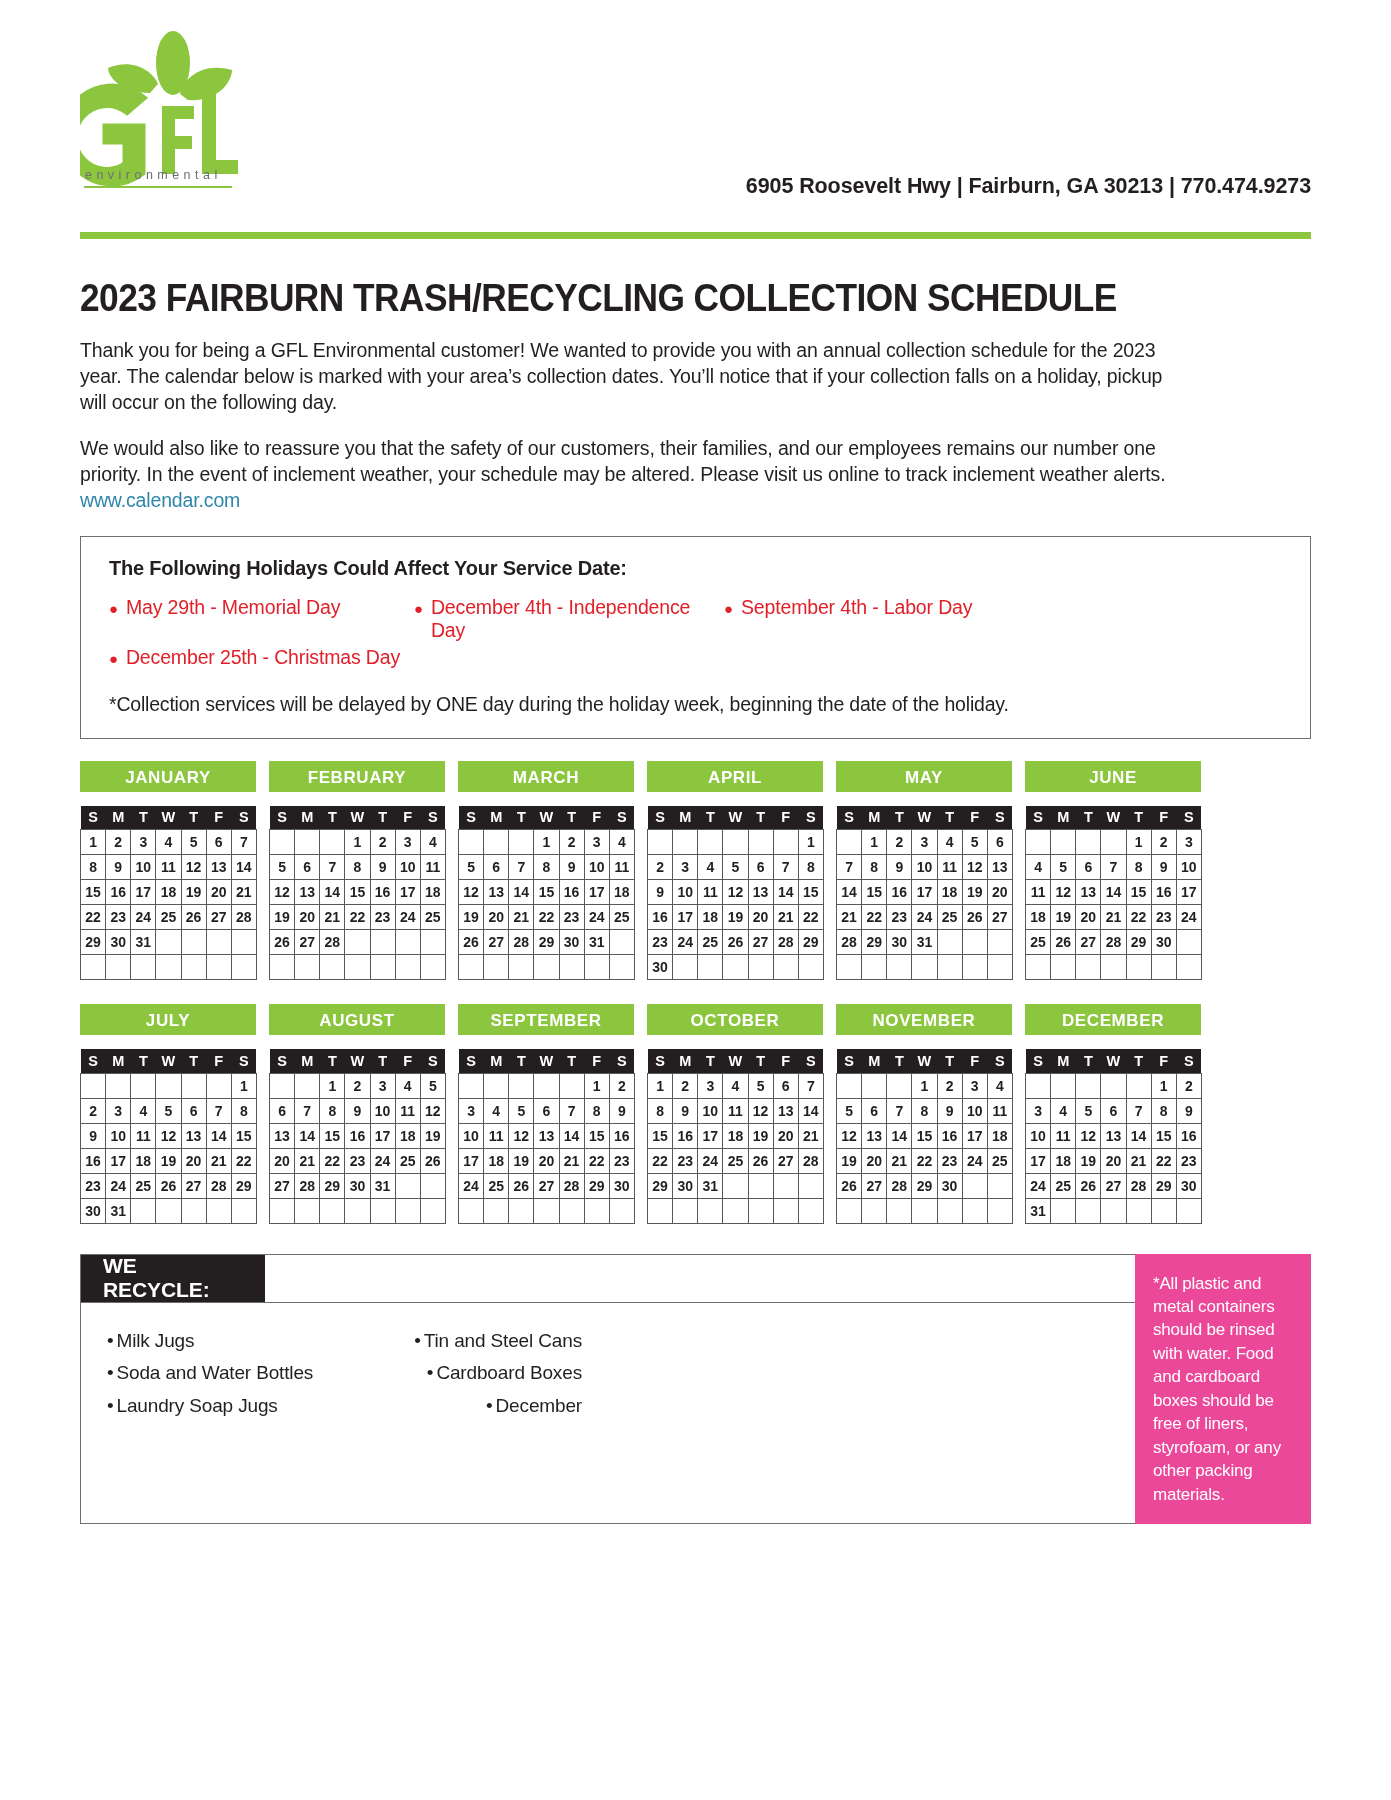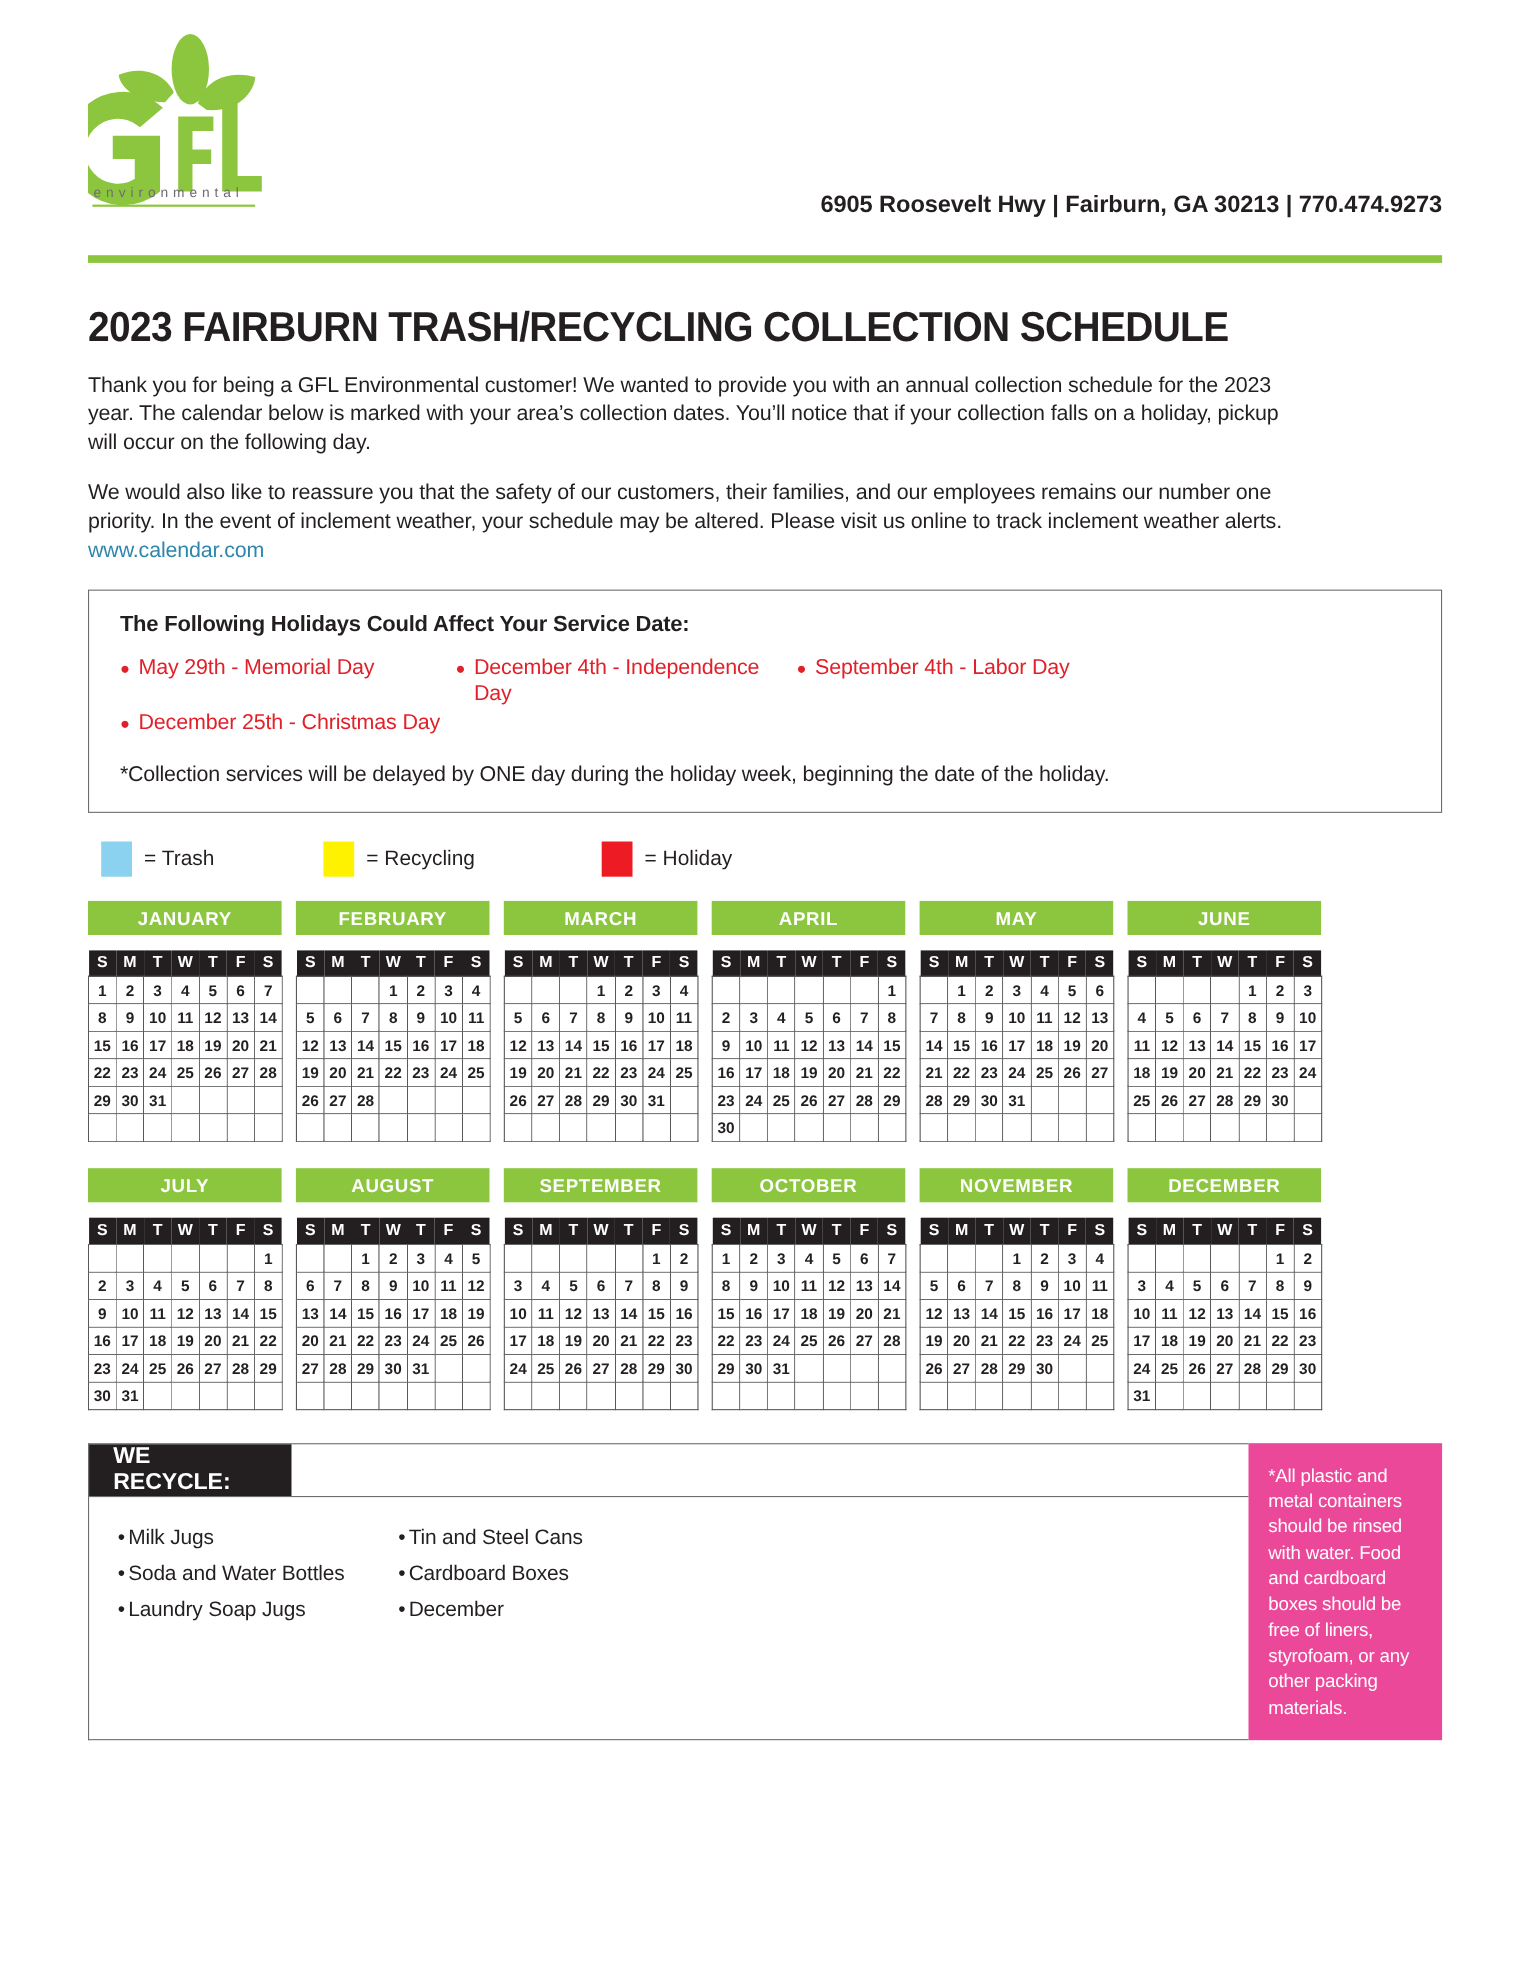--- a/index.html
+++ b/index.html
@@ -104,21 +104,21 @@
     letter-spacing:-0.1px; display:flex; align-items:center;
     padding:0 22px; width:184px;
   }
   .recyc-note {
     flex:1; display:flex; align-items:center; justify-content:center;
     color:#ed1c24; font-size:15.5px; font-weight:700; letter-spacing:-0.2px;
   }
   .recyc-cols { display:flex; padding:22px 0 26px 26px; }
   .rcol { font-size:19px; line-height:1.72; color:#231f20; letter-spacing:-0.15px; }
   .rcol.c0 { width:255px; }
-  .rcol.c1 { width:220px; }
+  .rcol.c1 { width:220px;text-align:right; }
   .rcol.c2 { width:172px; }
   .rcol.c3 { width:180px; }
   .rcol div { white-space:nowrap; }
   .rcol .b { margin-right:3px; }
   .recyc-right {
     width:176px; background:#ec4899; color:#ffffff;
     font-size:17px; line-height:1.38; padding:18px 16px 18px 18px;
     letter-spacing:-0.2px;
   }
 </style>
@@ -178,34 +178,20 @@
       <div class="hol-line">
         <div class="hol-item i0">
           <span class="dot">●</span>
           <span>December 25th - Christmas Day</span>
         </div>
       </div>
     </div>
     <div class="hol-note">*Collection services will be delayed by ONE day during the holiday week, beginning the date of the holiday.</div>
   </div>
 
-  <div class="legend">
-    <div class="leg l0">
-      <span class="sw trash"></span>
-      <span>= Trash</span>
-    </div>
-    <div class="leg l1">
-      <span class="sw recy"></span>
-      <span>= Recycling</span>
-    </div>
-    <div class="leg">
-      <span class="sw holi"></span>
-      <span>= Holiday</span>
-    </div>
-  </div>
 
   <div class="calblock">
     <div class="monthrow" id="row-1">
         <div class="month">
           <div class="mhead">JANUARY</div>
           <table class="cal">
             <thead>
               <tr>
                 <th>S</th>
                 <th>M</th>

